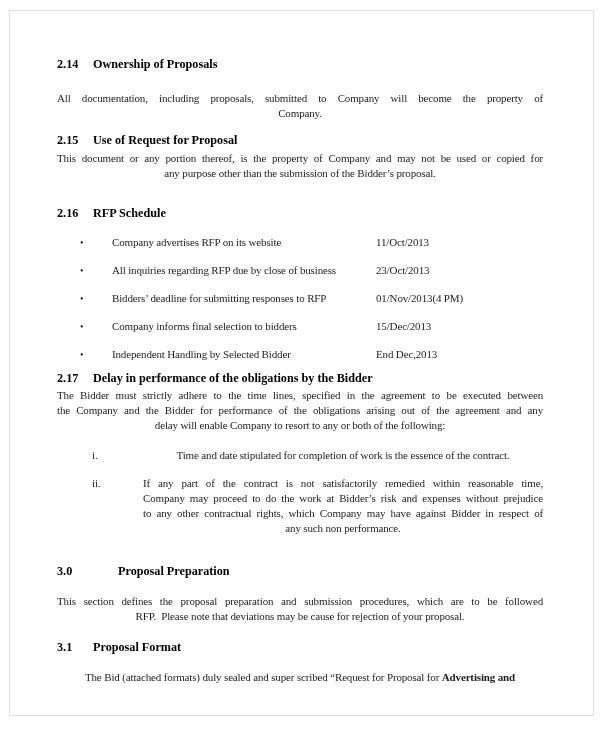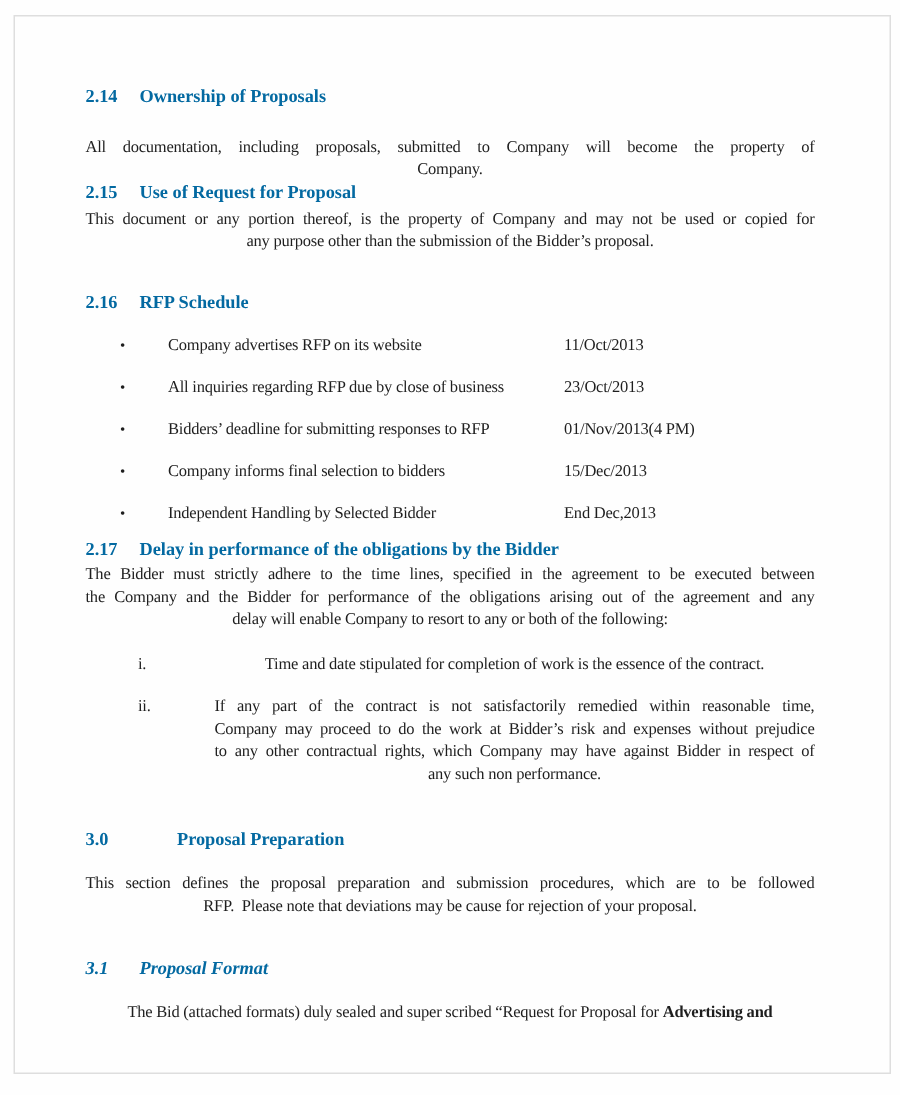--- a/index.html
+++ b/index.html
@@ -24,39 +24,39 @@
   .doc-content {
     position: absolute;
     left: 57px; top: 57px; width: 486px;
     font-size: 11px;
     line-height: 15px;
     letter-spacing: -0.15px;
   }
   
   .s0 { margin-top: 0; }
   .s1 { margin-top: 19px; }
-  .s2 { }
+  .s2 { margin-top: 12px; }
   .s3 { margin-top: 3px; }
   .s4 { margin-top: 25px; }
   .s5 { margin-top: 14px; }
   .s6 { margin-top: 9px; }
   .s7 { margin-top: 2px; }
   .s8 { margin-top: 15px; }
   .s9 { margin-top: 28px; gap: 25px; }
   .s10 { margin-top: 15px; }
-  .s11 { margin-top: 26px; font-style: italic; }
+  .s11 { margin-top: 16px; }
   .s12 { margin-top: 15px; }
 
   .heading {
     display: flex;
     font-weight: 700;
     font-size: 12.2px;
     letter-spacing: 0;
     line-height: 15px;
-    color: #0369a1;
+    color: #000000;
   }
   .heading .num { flex: none; width: 36px; }
   .heading .title { flex: none; }
 
   .line { line-height: 15px; min-height: 15px; text-align: center; }
   .line.justify { text-align: justify; text-align-last: justify; }
   .bold { font-weight: 700; }
 
   .sched { display: flex; flex-direction: column; gap: 13px; }
   .sched-item { display: flex; padding-left: 23px; line-height: 15px; }

